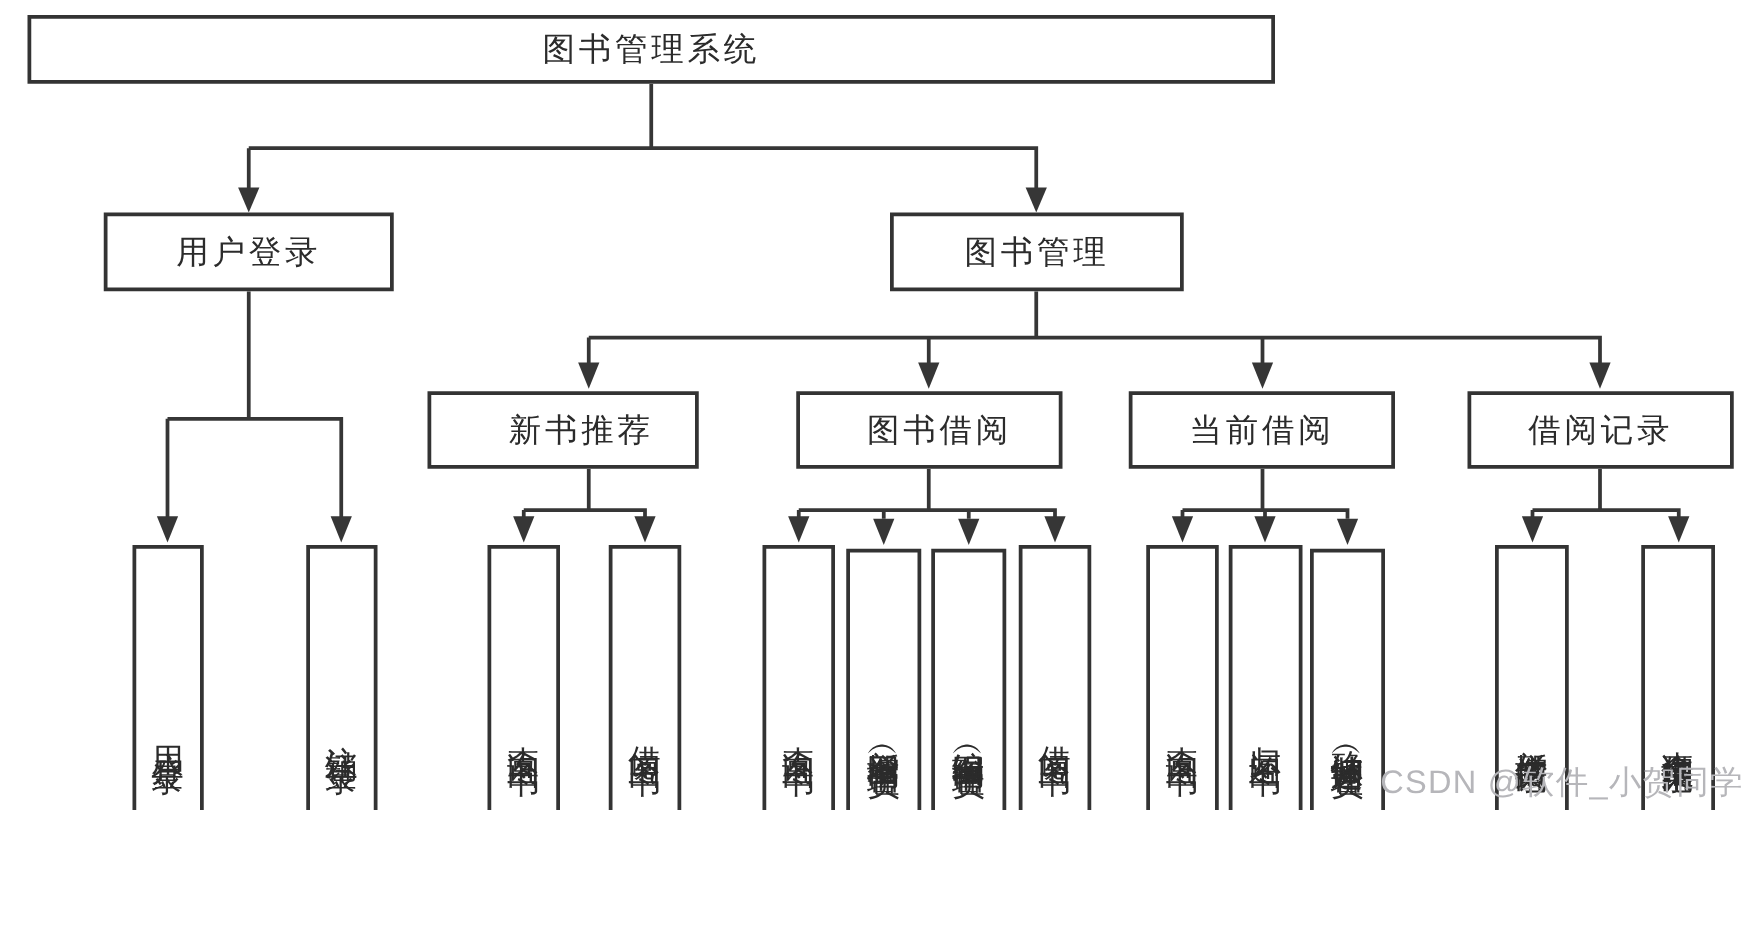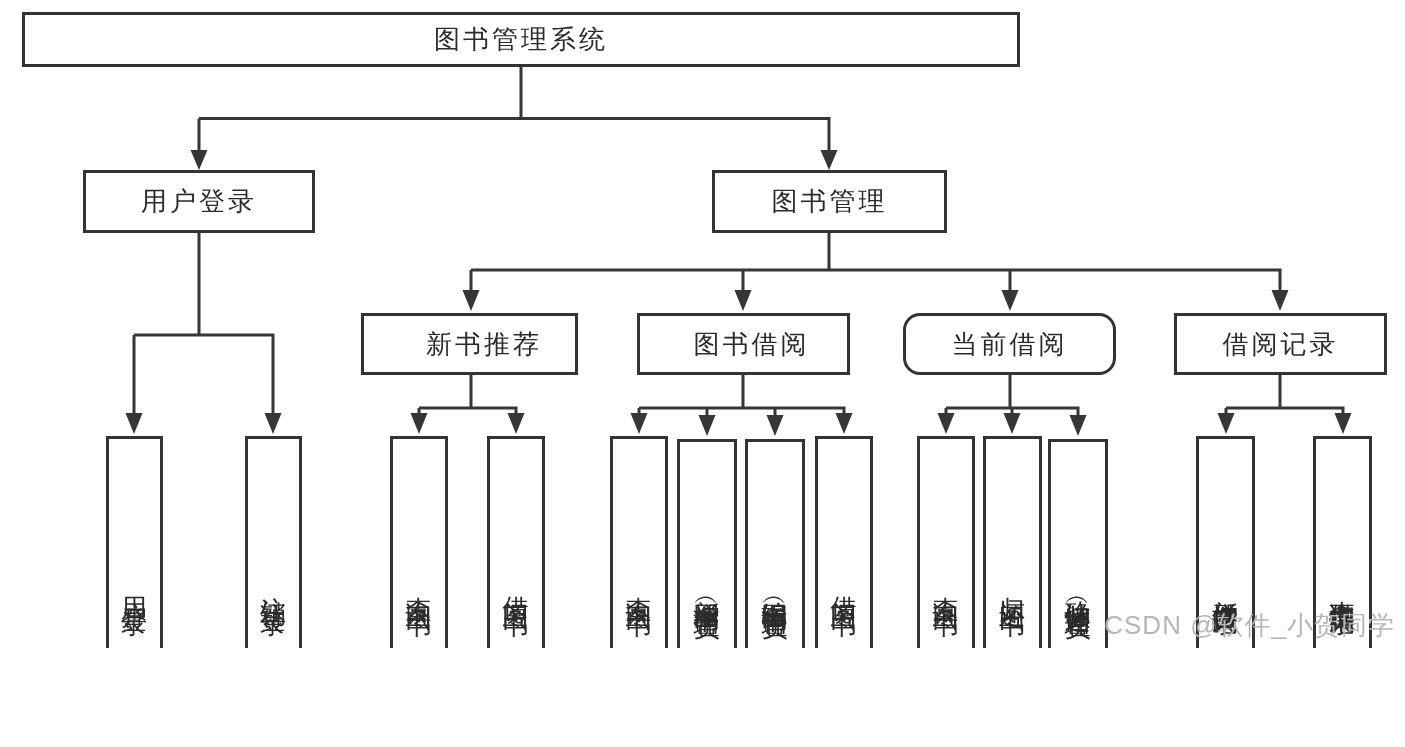--- a/index.html
+++ b/index.html
@@ -98,23 +98,23 @@
   </svg>
 
   <div class="node hbox" style="left:22px; top:12px; width:998px; height:55px;">图书管理系统</div>
 
   <div class="node hbox" style="left:83px; top:170px; width:232px; height:63px;">用户登录</div>
   <div class="node hbox" style="left:712px; top:170px; width:235px; height:63px;">图书管理</div>
 
   <div class="node vbox" style="left:106px; top:436px; width:57px; height:300px;">用户登录</div>
   <div class="node vbox" style="left:245px; top:436px; width:57px; height:300px;">注销登录</div>
 
-  <div class="node hbox" style="left:361px; top:313px; width:217px; height:62px;padding-left:29px;">新书推荐</div>
+  <div class="node hbox" style="left:342px; top:313px; width:217px; height:62px;padding-left:29px;">新书推荐</div>
   <div class="node hbox" style="left:637px; top:313px; width:213px; height:62px;padding-left:16px;">图书借阅</div>
-  <div class="node hbox" style="left:903px; top:313px; width:213px; height:62px;border-radius:17px;">当前借阅</div>
+  <div class="node hbox" style="left:903px; top:313px; width:213px; height:62px;">当前借阅</div>
   <div class="node hbox" style="left:1174px; top:313px; width:213px; height:62px;">借阅记录</div>
 
   <div class="node vbox" style="left:390px; top:436px; width:58px; height:300px;">查询图书</div>
   <div class="node vbox" style="left:487px; top:436px; width:58px; height:300px;">借阅图书</div>
 
   <div class="node vbox" style="left:610px; top:436px; width:58px; height:300px;">查询图书</div>
   <div class="node vbox long" style="left:677px; top:439px; width:60px; height:300px;">新增图书（管理员）</div>
   <div class="node vbox long" style="left:745px; top:439px; width:60px; height:300px;">编辑图书（管理员）</div>
   <div class="node vbox" style="left:815px; top:436px; width:58px; height:300px;">借阅图书</div>
 

